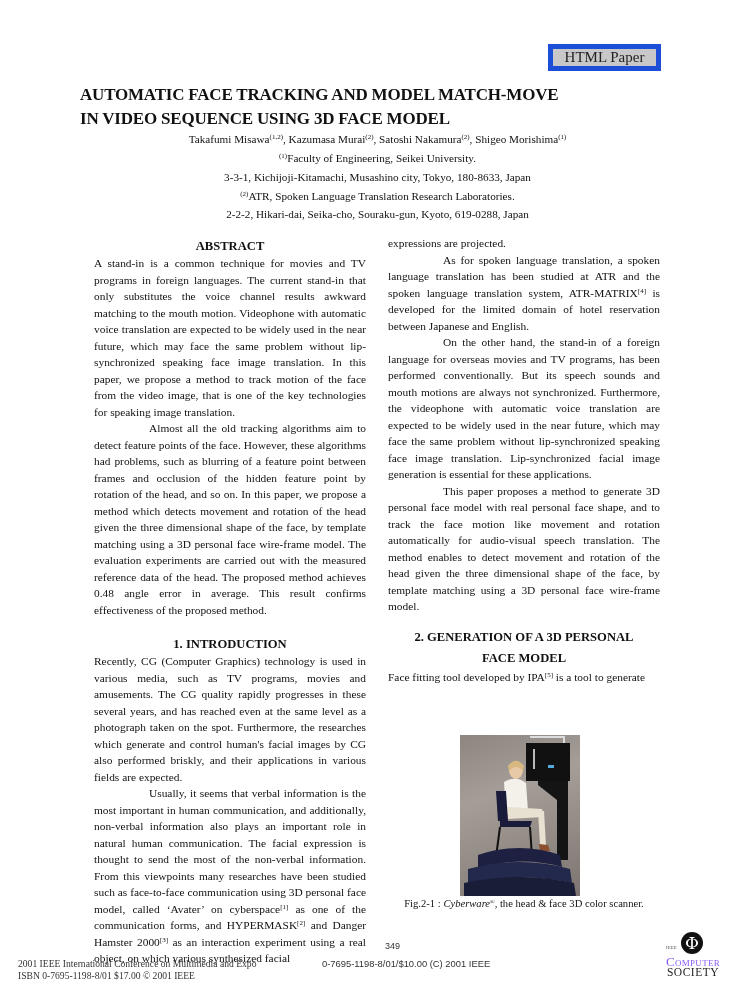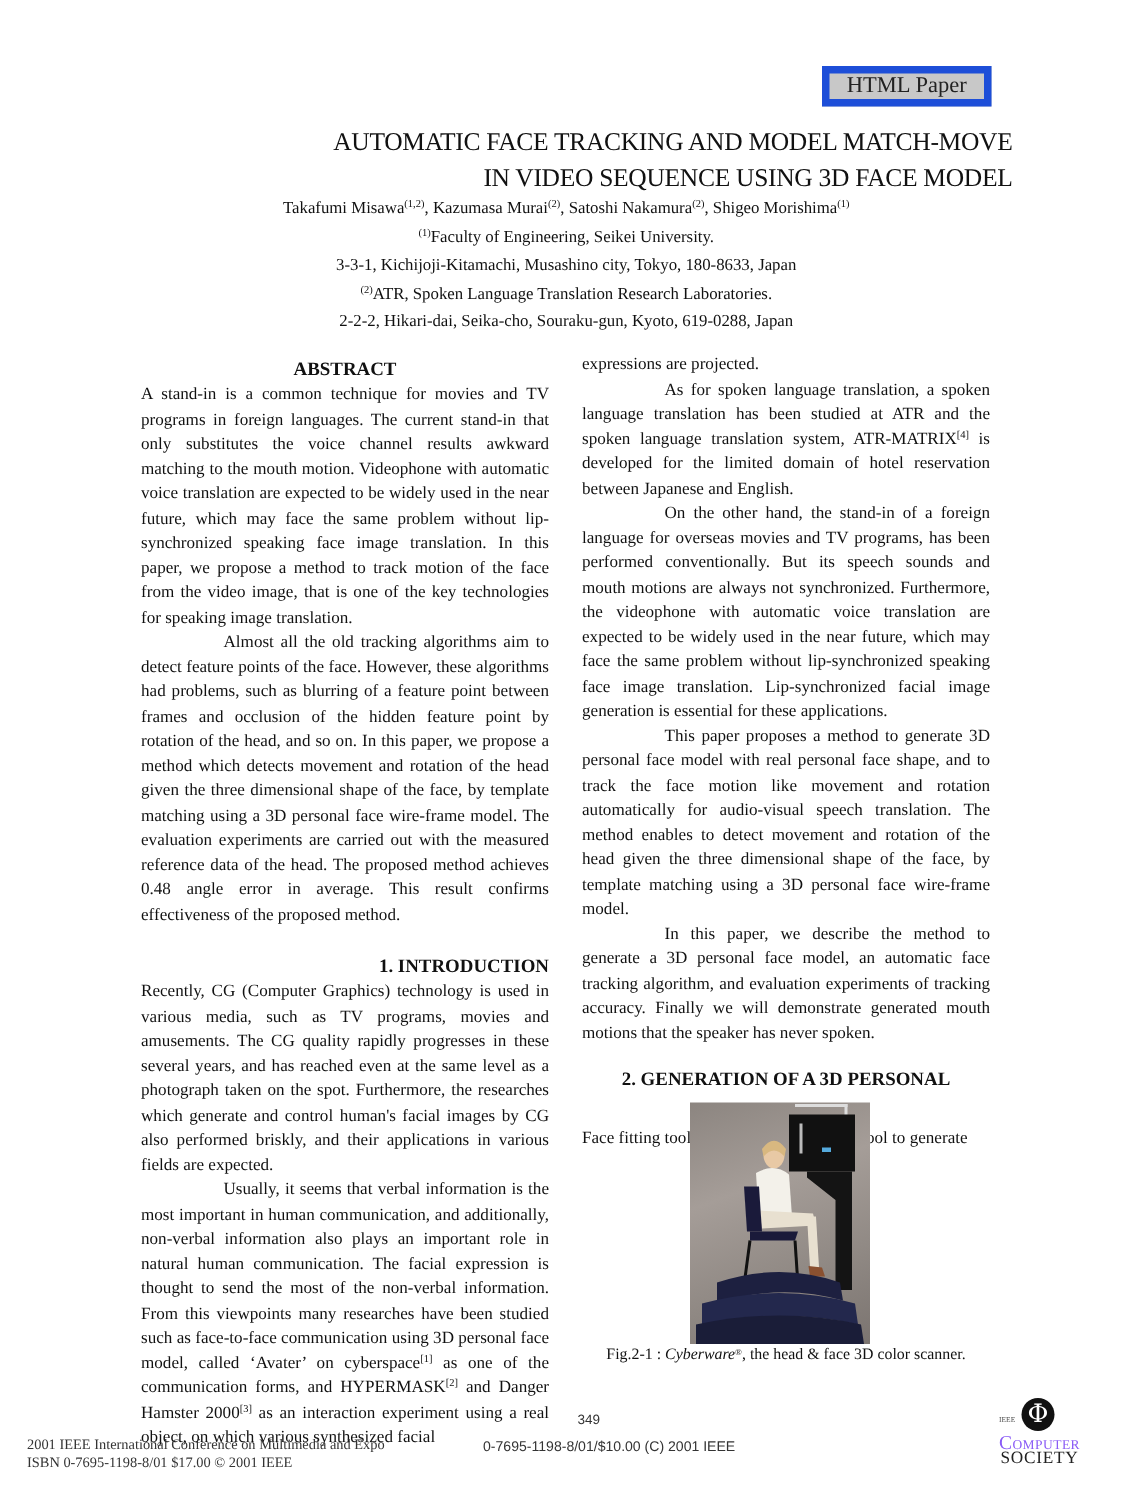--- a/index.html
+++ b/index.html
@@ -7,41 +7,41 @@
   body { position: relative; font-family: "Liberation Serif", serif; color: #111; }
 
   .badge {
     position: absolute; left: 548px; top: 44px; width: 113px; height: 27px;
     background: #c8c8c8; border: 5px solid #1d4ed8;
     font-family: "Liberation Serif", serif; font-size: 15px; color: #222;
     display: flex; align-items: center; justify-content: center;
   }
 
   .title {
-    position: absolute; left: 80px; width: 595px; text-align: right;
-    font-weight: normal; font-size: 17px; letter-spacing: -0.2px;
+    position: absolute; left: 80px; width: 595px; text-align: left;
+    font-weight: bold; font-size: 17px; letter-spacing: -0.2px;
   }
   .t1 { top: 85px; }
   .t2 { top: 109px; }
 
   .meta {
     position: absolute; left: 80px; width: 595px; text-align: center; font-size: 11.2px;
   }
   .meta sup { font-size: 7px; vertical-align: 4px; line-height: 0; margin-top: 27px; }
 
   .col { position: absolute; font-size: 11.4px; line-height: 16.5px; text-align: justify; }
   .col-left { left: 94px; top: 238px; width: 272px; }
   .col-right { left: 388px; top: 235px; width: 272px; }
   .col p { margin: 0; }
   .indent { text-indent: 55px; }
   .col sup { font-size: 7px; vertical-align: 4px; line-height: 0; }
 
   .heading { font-weight: bold; text-align: center; font-size: 12.6px; line-height: 17px; }
   .h-abstract { margin-bottom: 0px; }
-  .h-intro { margin-top: 18px; text-align: right; }
+  .h-intro { margin-top: 18px; }
   .h-sec2 { margin-top: 12px; line-height: 21px; }
 
   .figure {
     position: absolute; left: 460px; top: 735px; width: 120px; height: 161px;
     background: linear-gradient(160deg, #8c8580 0%, #a59d98 35%, #8f8883 70%, #7b7470 100%);
     overflow: hidden;
   }
   .fig-caption {
     position: absolute; left: 388px; top: 898px; width: 272px; text-align: center; font-size: 10.6px;
   }
@@ -85,21 +85,20 @@
   <div class="heading h-intro">1. INTRODUCTION</div>
   <p>Recently, CG (Computer Graphics) technology is used in various media, such as TV programs, movies and amusements. The CG quality rapidly progresses in these several years, and has reached even at the same level as a photograph taken on the spot. Furthermore, the researches which generate and control human's facial images by CG also performed briskly, and their applications in various fields are expected.</p>
   <p class="indent"><span>Usually, it seems that verbal information is the most important in human communication, and additionally, non-verbal information also plays an important role in natural human communication. The facial expression is thought to send the most of the non-verbal information. From this viewpoints many researches have been studied such as face-to-face communication using 3D personal face model, called ‘Avater’ on cyberspace</span><sup>[1]</sup><span> as one of the communication forms, and HYPERMASK</span><sup>[2]</sup><span> and Danger Hamster 2000</span><sup>[3]</sup><span>&nbsp;as an interaction experiment using a real object, on which various synthesized facial</span></p>
 </div>
 
 <div class="col col-right">
   <p>expressions are projected.</p>
   <p class="indent"><span>As for spoken language translation, a spoken language translation has been studied at ATR and the spoken language translation system, ATR-MATRIX</span><sup>[4]</sup><span> is developed for the limited domain of hotel reservation between Japanese and English.</span></p>
   <p class="indent">On the other hand, the stand-in of a foreign language for overseas movies and TV programs, has been performed conventionally. But its speech sounds and mouth motions are always not synchronized. Furthermore, the videophone with automatic voice translation are expected to be widely used in the near future, which may face the same problem without lip-synchronized speaking face image translation. Lip-synchronized facial image generation is essential for these applications.</p>
   <p class="indent">This paper proposes a method to generate 3D personal face model with real personal face shape, and to track the face motion like movement and rotation automatically for audio-visual speech translation. The method enables to detect movement and rotation of the head given the three dimensional shape of the face, by template matching using a 3D personal face wire-frame model.</p>
-  <p class="indent">In this paper, we describe the method to generate a 3D personal face model, an automatic face tracking algorithm, and evaluation experiments of tracking accuracy. Finally we will demonstrate generated mouth motions that the speaker has never spoken.</p>
   <div class="heading h-sec2">
     <div>2. GENERATION OF A 3D PERSONAL</div>
     <div>FACE MODEL</div>
   </div>
   <p><span>Face fitting tool developed by IPA</span><sup>[5]</sup><span> is a tool to generate</span></p>
 </div>
 
 <div class="figure">
   <svg width="120" height="161" viewBox="0 0 120 161">
     <rect x="70" y="1" width="35" height="2" fill="#ddd"></rect>

